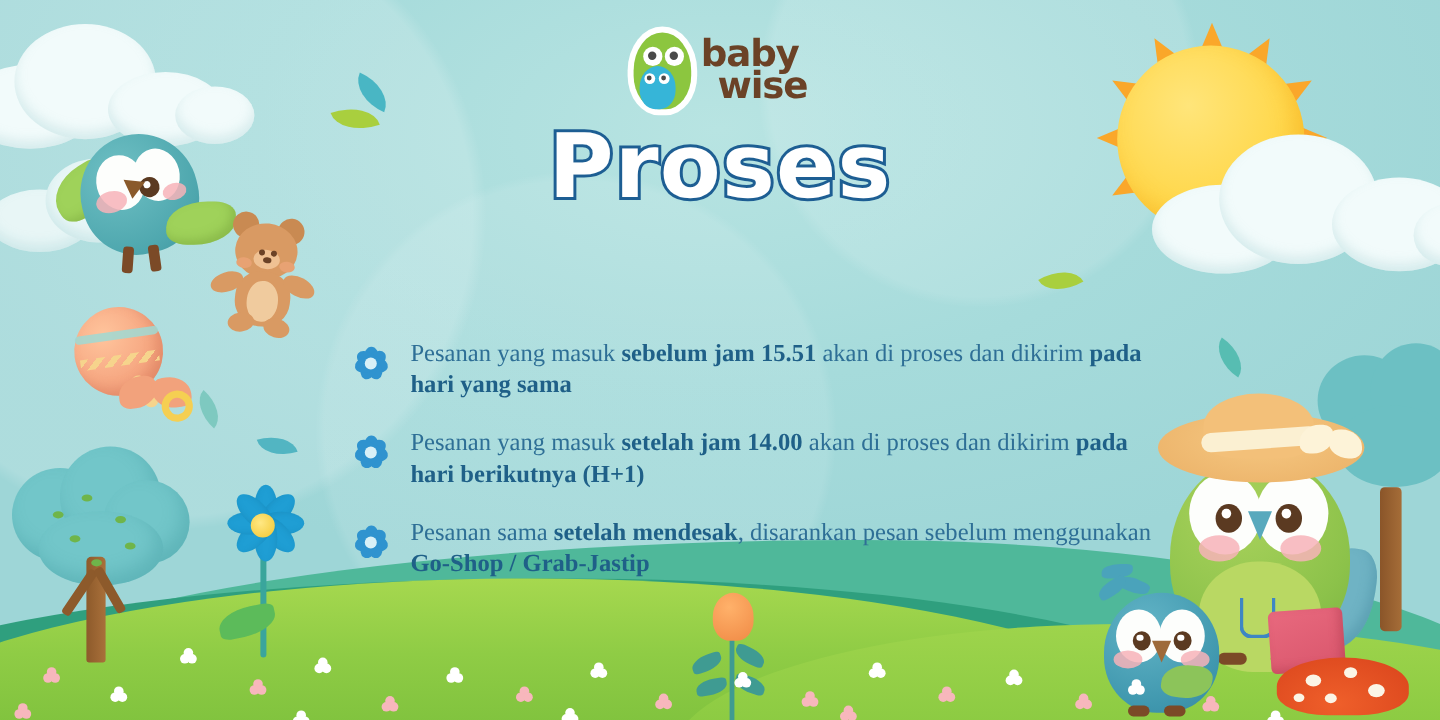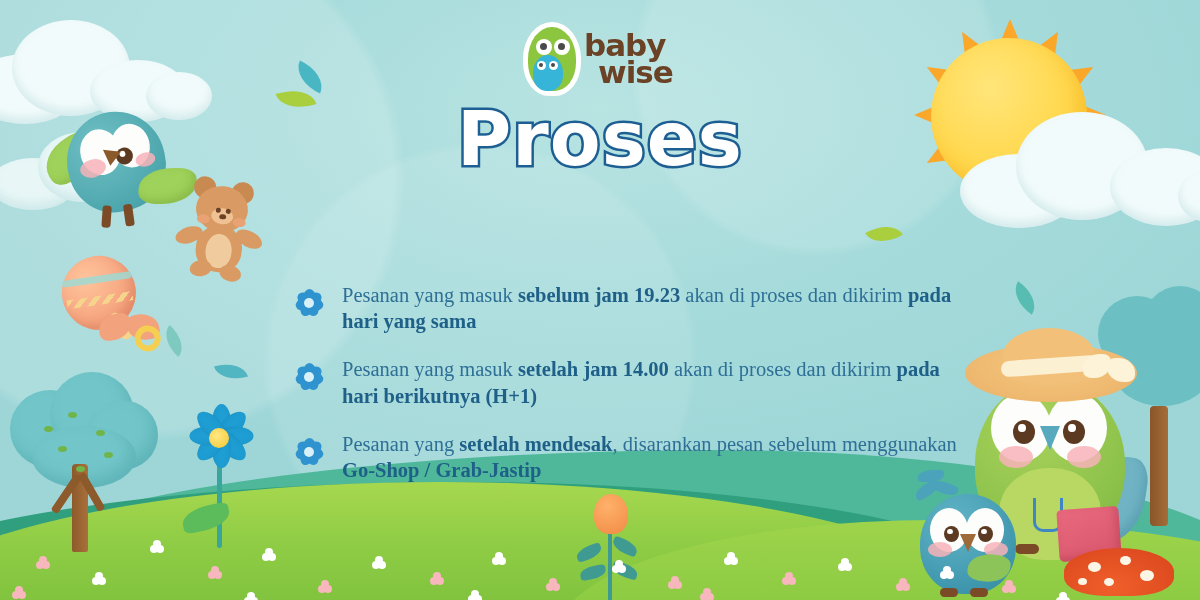--- a/index.html
+++ b/index.html
@@ -625,21 +625,21 @@
           <div class="flower-bullet">
             <span class="fp" style="transform: rotate(0deg) translateY(5px);"></span>
             <span class="fp" style="transform: rotate(51.4deg) translateY(5px);"></span>
             <span class="fp" style="transform: rotate(102.8deg) translateY(5px);"></span>
             <span class="fp" style="transform: rotate(154.2deg) translateY(5px);"></span>
             <span class="fp" style="transform: rotate(205.6deg) translateY(5px);"></span>
             <span class="fp" style="transform: rotate(257deg) translateY(5px);"></span>
             <span class="fp" style="transform: rotate(308.4deg) translateY(5px);"></span>
             <span class="fc"></span>
           </div>
-          <div class="btext"><span>Pesanan yang masuk </span><b>sebelum jam 19.23</b><span> akan di proses dan dikirim </span><b>pada hari yang sama</b></div>
+          <div class="btext"><span>Pesanan yang masuk </span><b>sebelum jam 15.51</b><span> akan di proses dan dikirim </span><b>pada hari yang sama</b></div>
         </div>
         <div class="bullet">
           <div class="flower-bullet">
             <span class="fp" style="transform: rotate(0deg) translateY(5px);"></span>
             <span class="fp" style="transform: rotate(51.4deg) translateY(5px);"></span>
             <span class="fp" style="transform: rotate(102.8deg) translateY(5px);"></span>
             <span class="fp" style="transform: rotate(154.2deg) translateY(5px);"></span>
             <span class="fp" style="transform: rotate(205.6deg) translateY(5px);"></span>
             <span class="fp" style="transform: rotate(257deg) translateY(5px);"></span>
             <span class="fp" style="transform: rotate(308.4deg) translateY(5px);"></span>
@@ -651,21 +651,21 @@
           <div class="flower-bullet">
             <span class="fp" style="transform: rotate(0deg) translateY(5px);"></span>
             <span class="fp" style="transform: rotate(51.4deg) translateY(5px);"></span>
             <span class="fp" style="transform: rotate(102.8deg) translateY(5px);"></span>
             <span class="fp" style="transform: rotate(154.2deg) translateY(5px);"></span>
             <span class="fp" style="transform: rotate(205.6deg) translateY(5px);"></span>
             <span class="fp" style="transform: rotate(257deg) translateY(5px);"></span>
             <span class="fp" style="transform: rotate(308.4deg) translateY(5px);"></span>
             <span class="fc"></span>
           </div>
-          <div class="btext"><span>Pesanan yang </span><b>setelah mendesak</b><span>, disarankan pesan sebelum menggunakan </span><b>Go-Shop / Grab-Jastip</b></div>
+          <div class="btext"><span>Pesanan sama </span><b>setelah mendesak</b><span>, disarankan pesan sebelum menggunakan </span><b>Go-Shop / Grab-Jastip</b></div>
         </div>
       </div>
 
   </div>
 <div class="mini-flower" style="left: 36px; top: 556px;">
       <i></i>
       <i></i>
       <i></i>
     </div>
     <div class="mini-flower white" style="left: 92px; top: 572px;">

